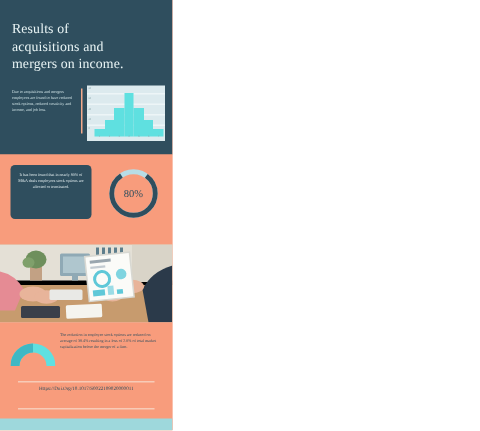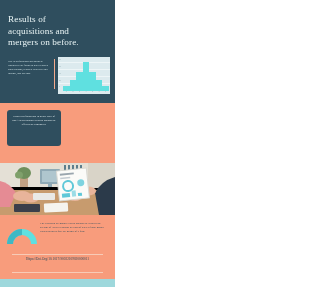--- a/index.html
+++ b/index.html
@@ -109,21 +109,21 @@
     position:absolute;left:0;top:279px;width:115px;height:8px;
     background:#9ED8DC;
   }
 </style>
 </head>
 <body>
 
 <div class="poster">
 
   <div class="top-panel">
-    <div class="title">Results of acquisitions and mergers on before.</div>
+    <div class="title">Results of acquisitions and mergers on income.</div>
     <div class="intro-text">Due to acquisitions and mergers employees are found to have reduced stock options, reduced creativity and income, and job loss.</div>
     <div class="intro-rule"></div>
 
     <div class="hist">
       <div class="grid" style="top:5px"></div>
       <div class="grid" style="top:12px"></div>
       <div class="grid" style="top:19px"></div>
       <div class="grid" style="top:26px"></div>
       <div class="yl" style="top:2px">80</div>
       <div class="yl" style="top:9px">60</div>
@@ -150,20 +150,27 @@
       </div>
     </div>
   </div>
 
   <div class="mid-band"></div>
 
   <div class="stat-card">
     <p>It has been found that in nearly 80% of M&amp;A deals employees stock options are affected or terminated.</p>
   </div>
 
+  <div class="donut">
+    <svg width="38" height="38" viewBox="0 0 38 38">
+      <circle cx="19" cy="19" r="14.5" fill="none" stroke="#B8DDE6" stroke-width="3.2"></circle>
+      <circle cx="19" cy="19" r="14.5" fill="none" stroke="#2F4E5E" stroke-width="3.2" stroke-dasharray="72.9 18.2" stroke-dashoffset="-9.1" transform="rotate(-90 19 19)"></circle>
+    </svg>
+    <div class="donut-label">80%</div>
+  </div>
 
   <div class="photo">
     <svg width="115" height="52" viewBox="0 0 115 52">
       <rect x="0" y="0" width="115" height="52" fill="#EDE7DD"></rect>
       <rect x="0" y="0" width="115" height="26" fill="#E4E0D6"></rect>
       <rect x="0" y="26" width="115" height="26" fill="#C79B6E"></rect>
       <rect x="0" y="24" width="115" height="3" fill="#B9考"></rect>
 
       <rect x="88" y="0" width="27" height="25" fill="#D9D4C8"></rect>
 

